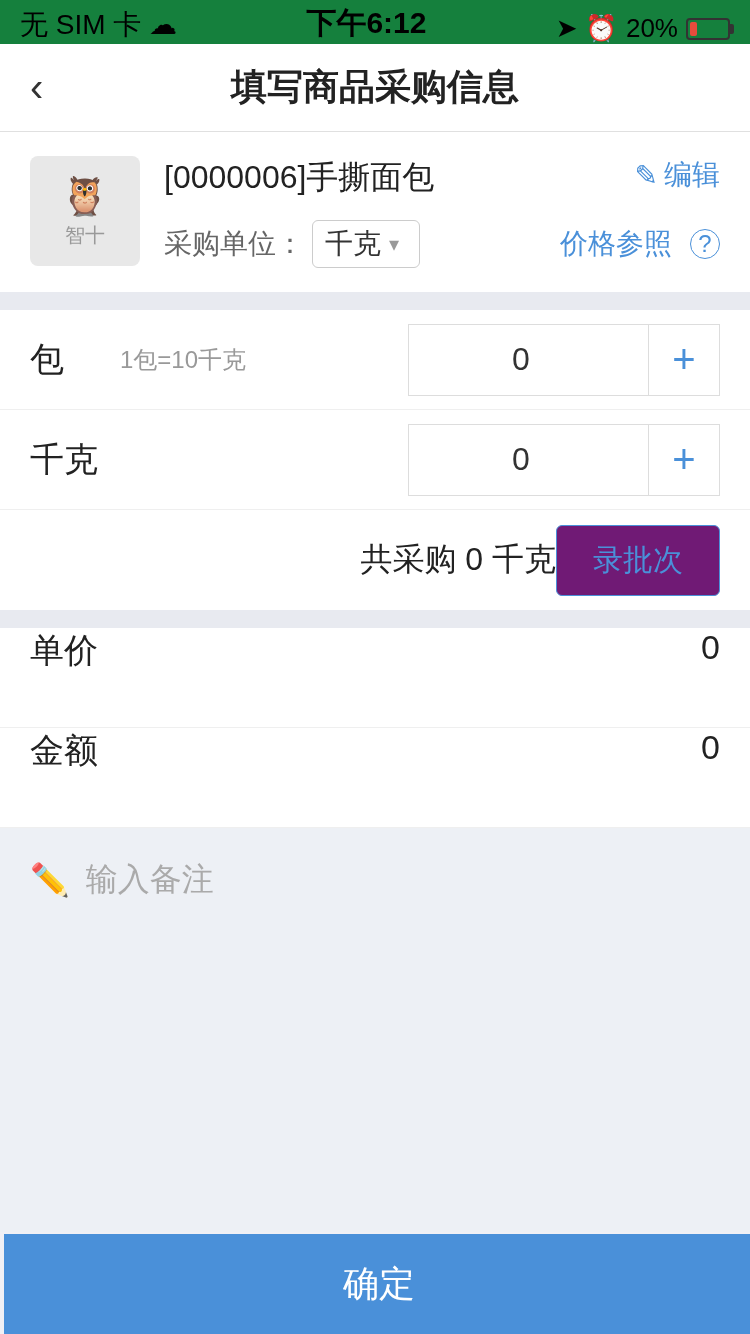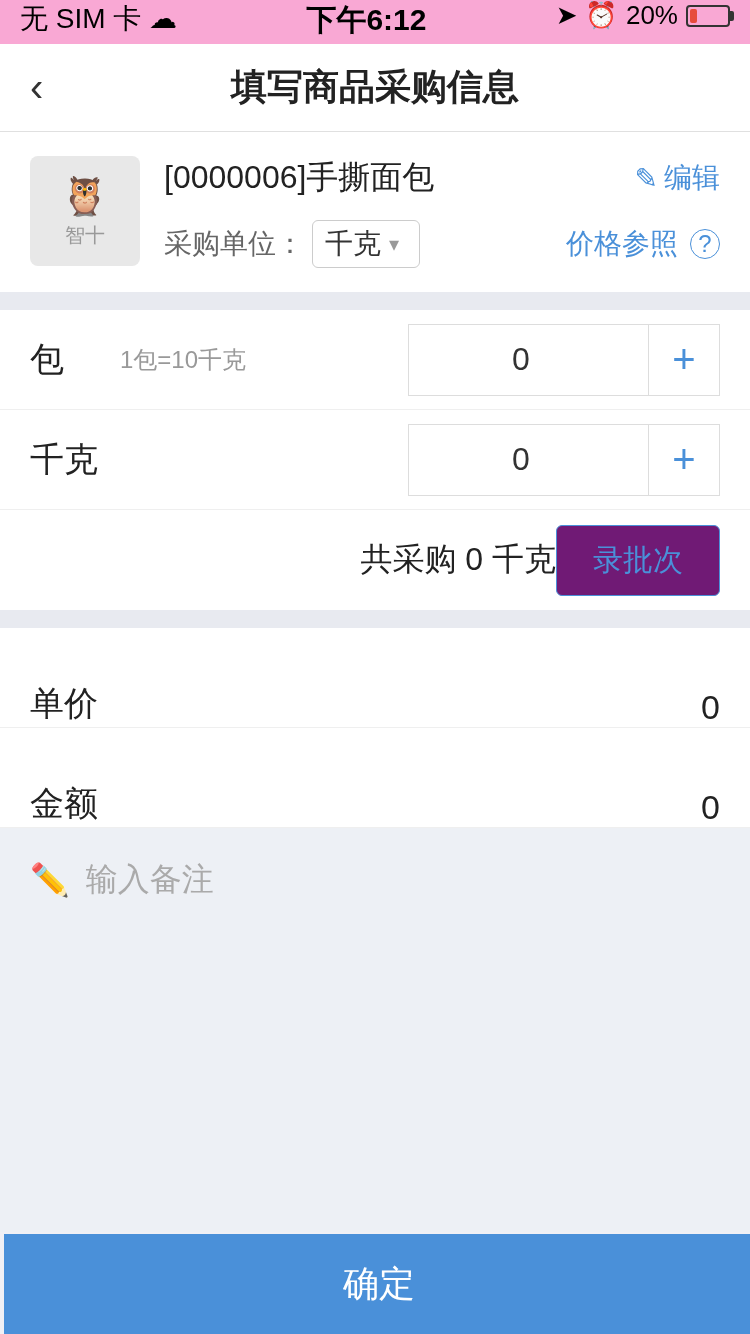--- a/index.html
+++ b/index.html
@@ -8,23 +8,23 @@
       width: 750px;
       min-height: 1334px;
       font-family: -apple-system, "PingFang SC", "Helvetica Neue", Arial, sans-serif;
       background: #f0f0f5;
       font-size: 32px;
     }
 
     
     .status-bar {
       height: 44px;
-      background: #f9a8d4;
-      display: flex;
-      align-items: flex-start;
+      background: #15803d;
+      display: flex;
+      align-items: flex-end;
       justify-content: space-between;
       padding: 0 20px;
       font-size: 28px;
       font-weight: 500;
     }
     .status-left { display: flex; align-items: center; gap: 10px; }
     .status-center { font-size: 30px; font-weight: 700; }
     .status-right { display: flex; align-items: center; gap: 8px; font-size: 26px; }
     .battery-icon {
       display: inline-flex;
@@ -112,21 +112,21 @@
     .owl-text {
       font-size: 20px;
       color: #999;
     }
     .product-info {
       flex: 1;
     }
     .product-header {
       display: flex;
       justify-content: space-between;
-      align-items: center;
+      align-items: flex-start;
     }
     .product-name {
       font-size: 32px;
       color: #222;
       font-weight: 500;
     }
     .edit-btn {
       color: #4a90d9;
       font-size: 28px;
       display: flex;
@@ -153,21 +153,21 @@
       position: relative;
       display: inline-flex;
       align-items: center;
       gap: 8px;
     }
     .price-ref {
       color: #4a90d9;
       font-size: 28px;
       display: flex;
       align-items: center;
-      gap: 12px;
+      gap: 18px;
     }
 
     
     .section-divider {
       height: 18px;
       background: #e8eaf0;
     }
 
     
     .input-section {
@@ -243,21 +243,21 @@
       cursor: pointer;
     }
 
     
     .price-section {
       background: #fff;
       margin-top: 0;
     }
     .price-row {
       display: flex;
-      align-items: flex-end;
+      align-items: flex-start;
       justify-content: space-between;
       padding: 0 30px;
       height: 100px;
       border-bottom: 1px solid #efefef;
     }
     .price-row-label {
       font-size: 34px;
       color: #222;
     }
     .price-row-value {

